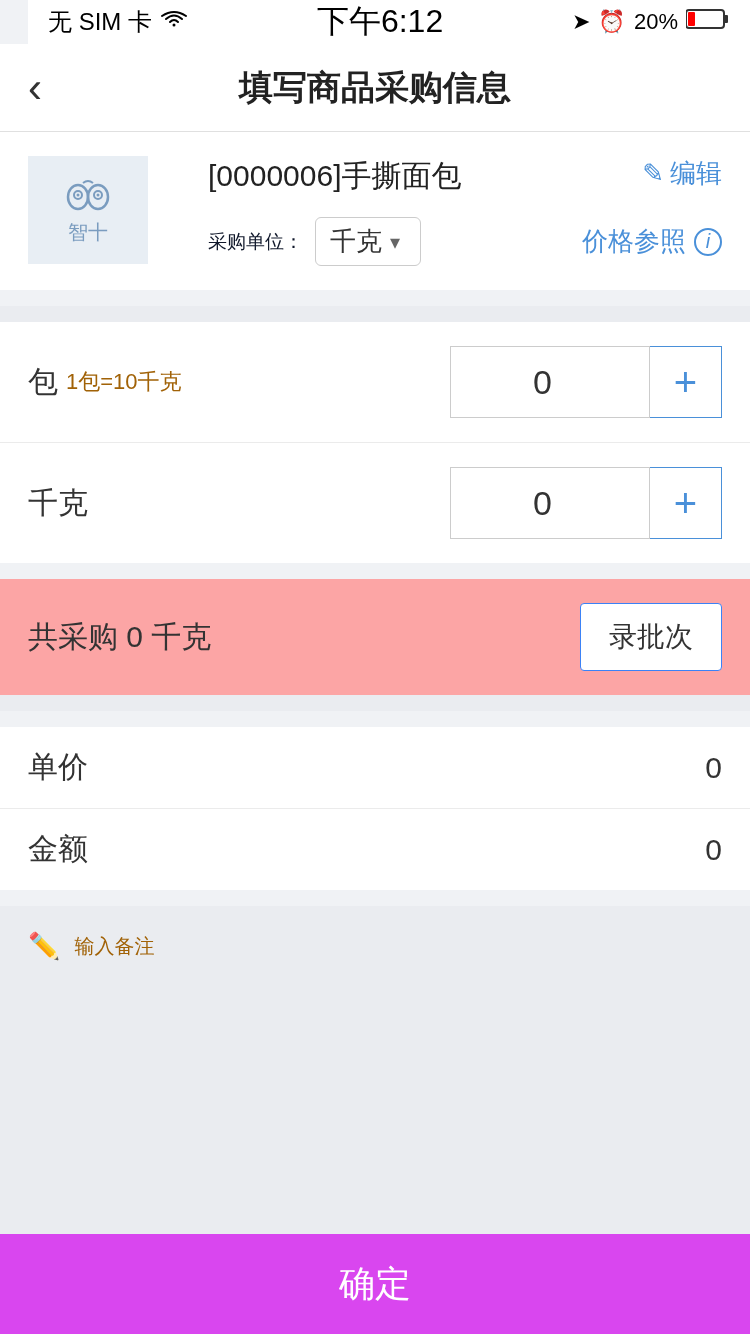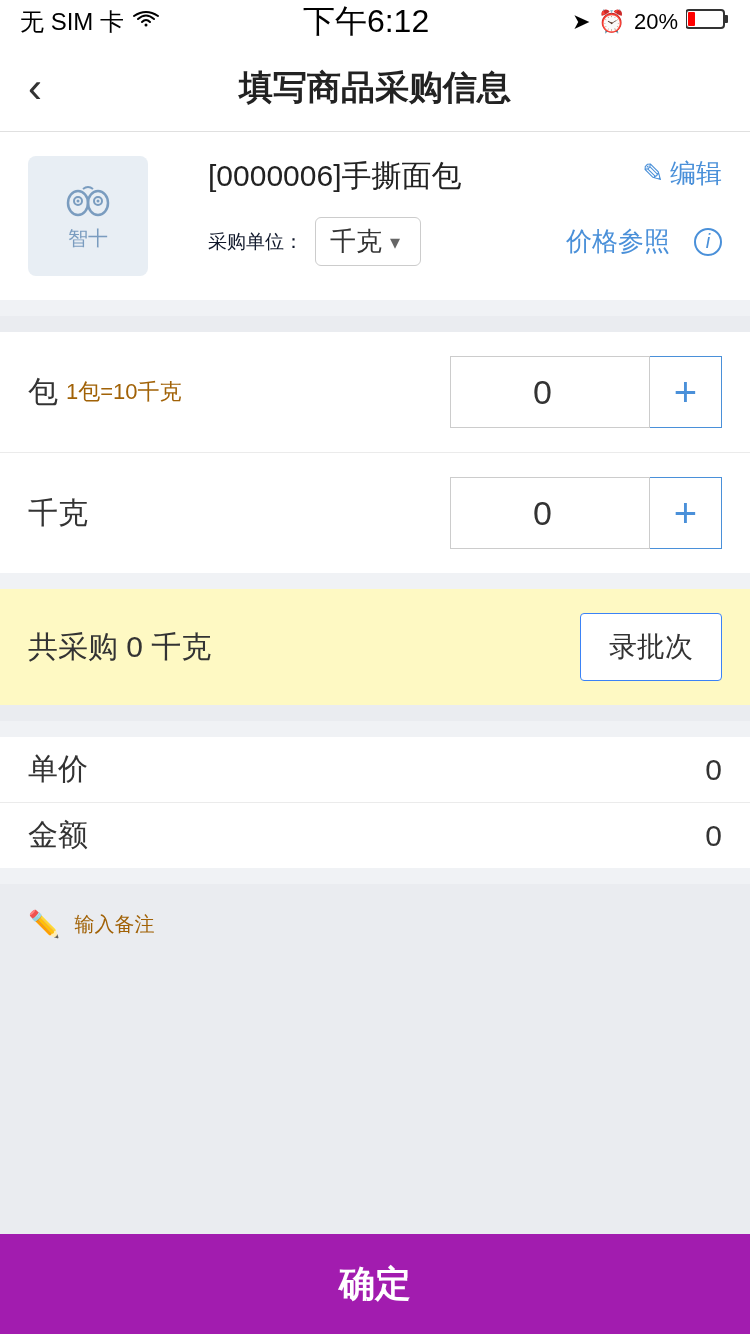--- a/index.html
+++ b/index.html
@@ -16,20 +16,21 @@
     
     .status-bar {
       height: 44px;
       background: #fff;
       display: flex;
       align-items: center;
       justify-content: space-between;
       padding: 0 20px;
       font-size: 24px;
       color: #000;
+      margin-left: 28px;
     }
     .status-left {
       display: flex;
       align-items: center;
       gap: 8px;
       font-size: 24px;
     }
     .status-center {
       font-size: 32px;
       font-weight: 500;
@@ -68,23 +69,23 @@
     .product-card {
       background: #fff;
       padding: 24px 28px;
       display: flex;
       align-items: flex-start;
       gap: 20px;
       margin-bottom: 16px;
     }
     .product-thumb {
       width: 120px;
-      height: 120px;
+      height: 108px;
       background: #e8eef4;
-      border-radius: 8px;
+      border-radius: 0;
       display: flex;
       align-items: center;
       justify-content: center;
       flex-shrink: 0;
       flex-direction: column;
     }
     .product-thumb-text {
       font-size: 20px;
       color: #7a9cbf;
       margin-top: 4px;
@@ -135,21 +136,21 @@
     }
     .unit-dropdown-arrow {
       font-size: 20px;
       color: #666;
     }
     .price-ref {
       font-size: 26px;
       color: #4a90d9;
       display: flex;
       align-items: center;
-      gap: 24px;
+      gap: 8px;
     }
     .price-ref-icon {
       width: 28px;
       height: 28px;
       border: 2px solid #4a90d9;
       border-radius: 50%;
       display: inline-flex;
       align-items: center;
       justify-content: center;
       font-size: 20px;
@@ -211,21 +212,21 @@
       font-size: 40px;
       display: flex;
       align-items: center;
       justify-content: center;
       cursor: pointer;
       border-left: none;
     }
 
     
     .summary-section {
-      background: #fef9c3;
+      background: #fca5a5;
       padding: 24px 28px;
       display: flex;
       align-items: center;
       justify-content: space-between;
       margin-top: 16px;
     }
     .summary-text {
       font-size: 30px;
       color: #333;
     }
@@ -240,21 +241,21 @@
     }
 
     
     .price-section {
       background: #fff;
       margin-top: 16px;
     }
     .price-row {
       display: flex;
       align-items: center;
-      padding: 12px 28px;
+      padding: 20px 28px;
       border-bottom: 1px solid #ebebeb;
     }
     .price-row:last-child {
       border-bottom: none;
     }
     .price-label {
       font-size: 30px;
       color: #333;
     }
     .price-value {
@@ -286,24 +287,24 @@
     .content-filler {
       background: #eaecf0;
       flex: 1;
       min-height: 340px;
     }
 
     
     .confirm-btn {
       width: 750px;
       height: 100px;
-      background: #a21caf;
+      background: #d946ef;
       color: #fff;
       font-size: 36px;
-      font-weight: 700;
+      font-weight: 400;
       border: none;
       cursor: pointer;
       display: flex;
       align-items: center;
       justify-content: center;
       position: fixed;
       bottom: 0;
       left: 0;
     }
   </style>

